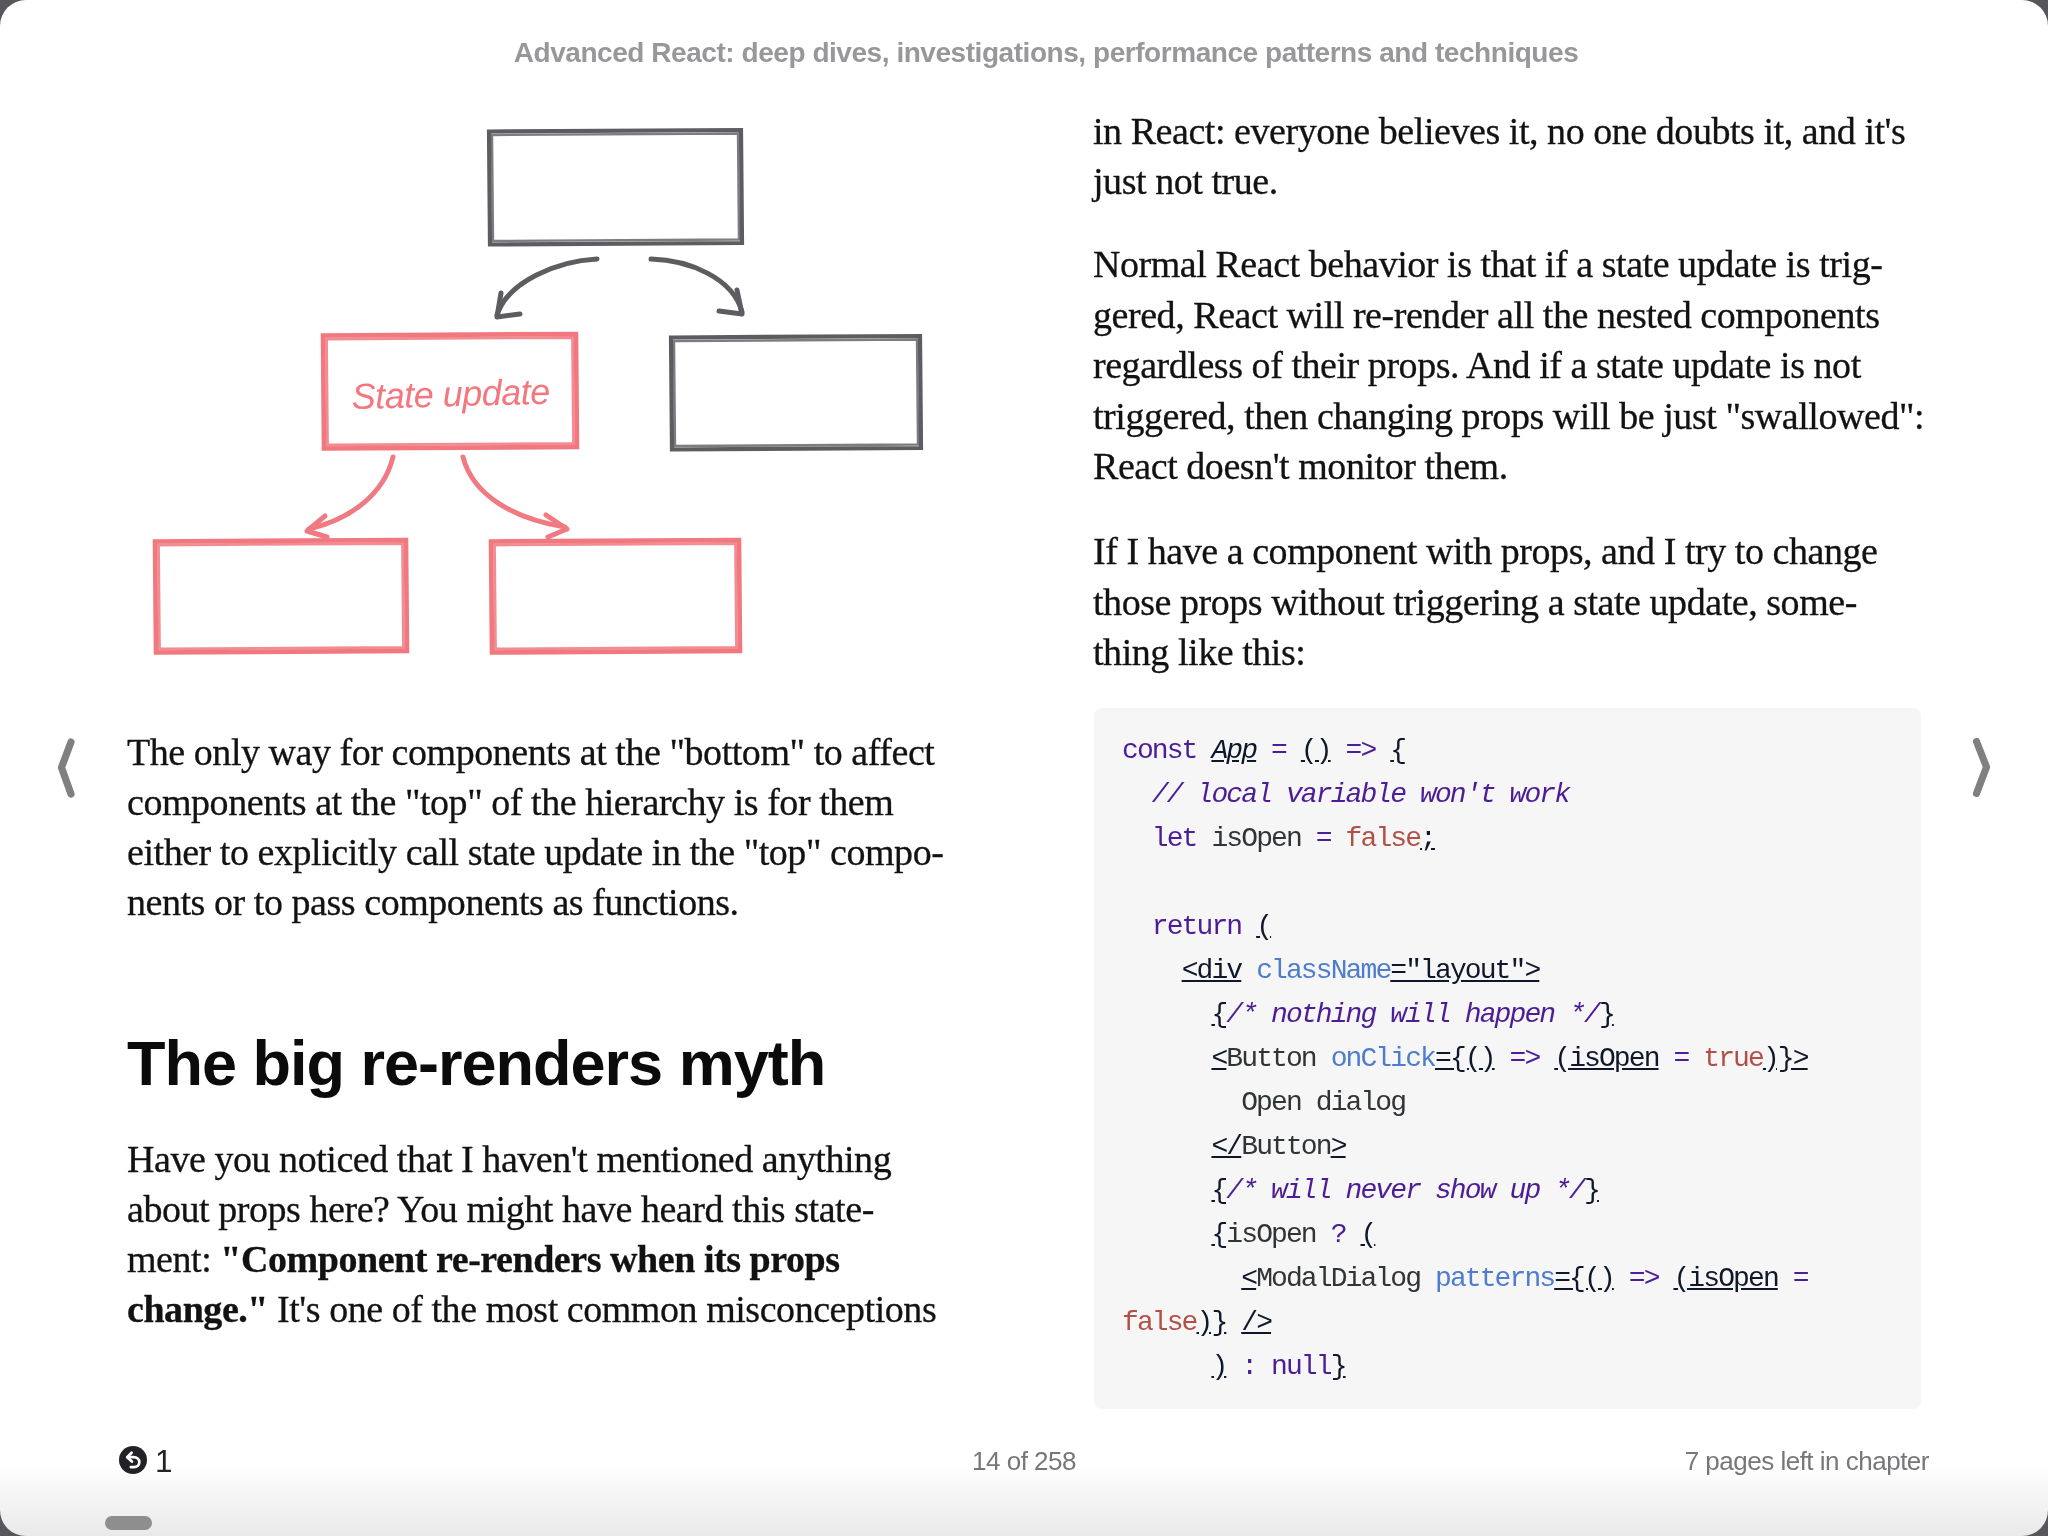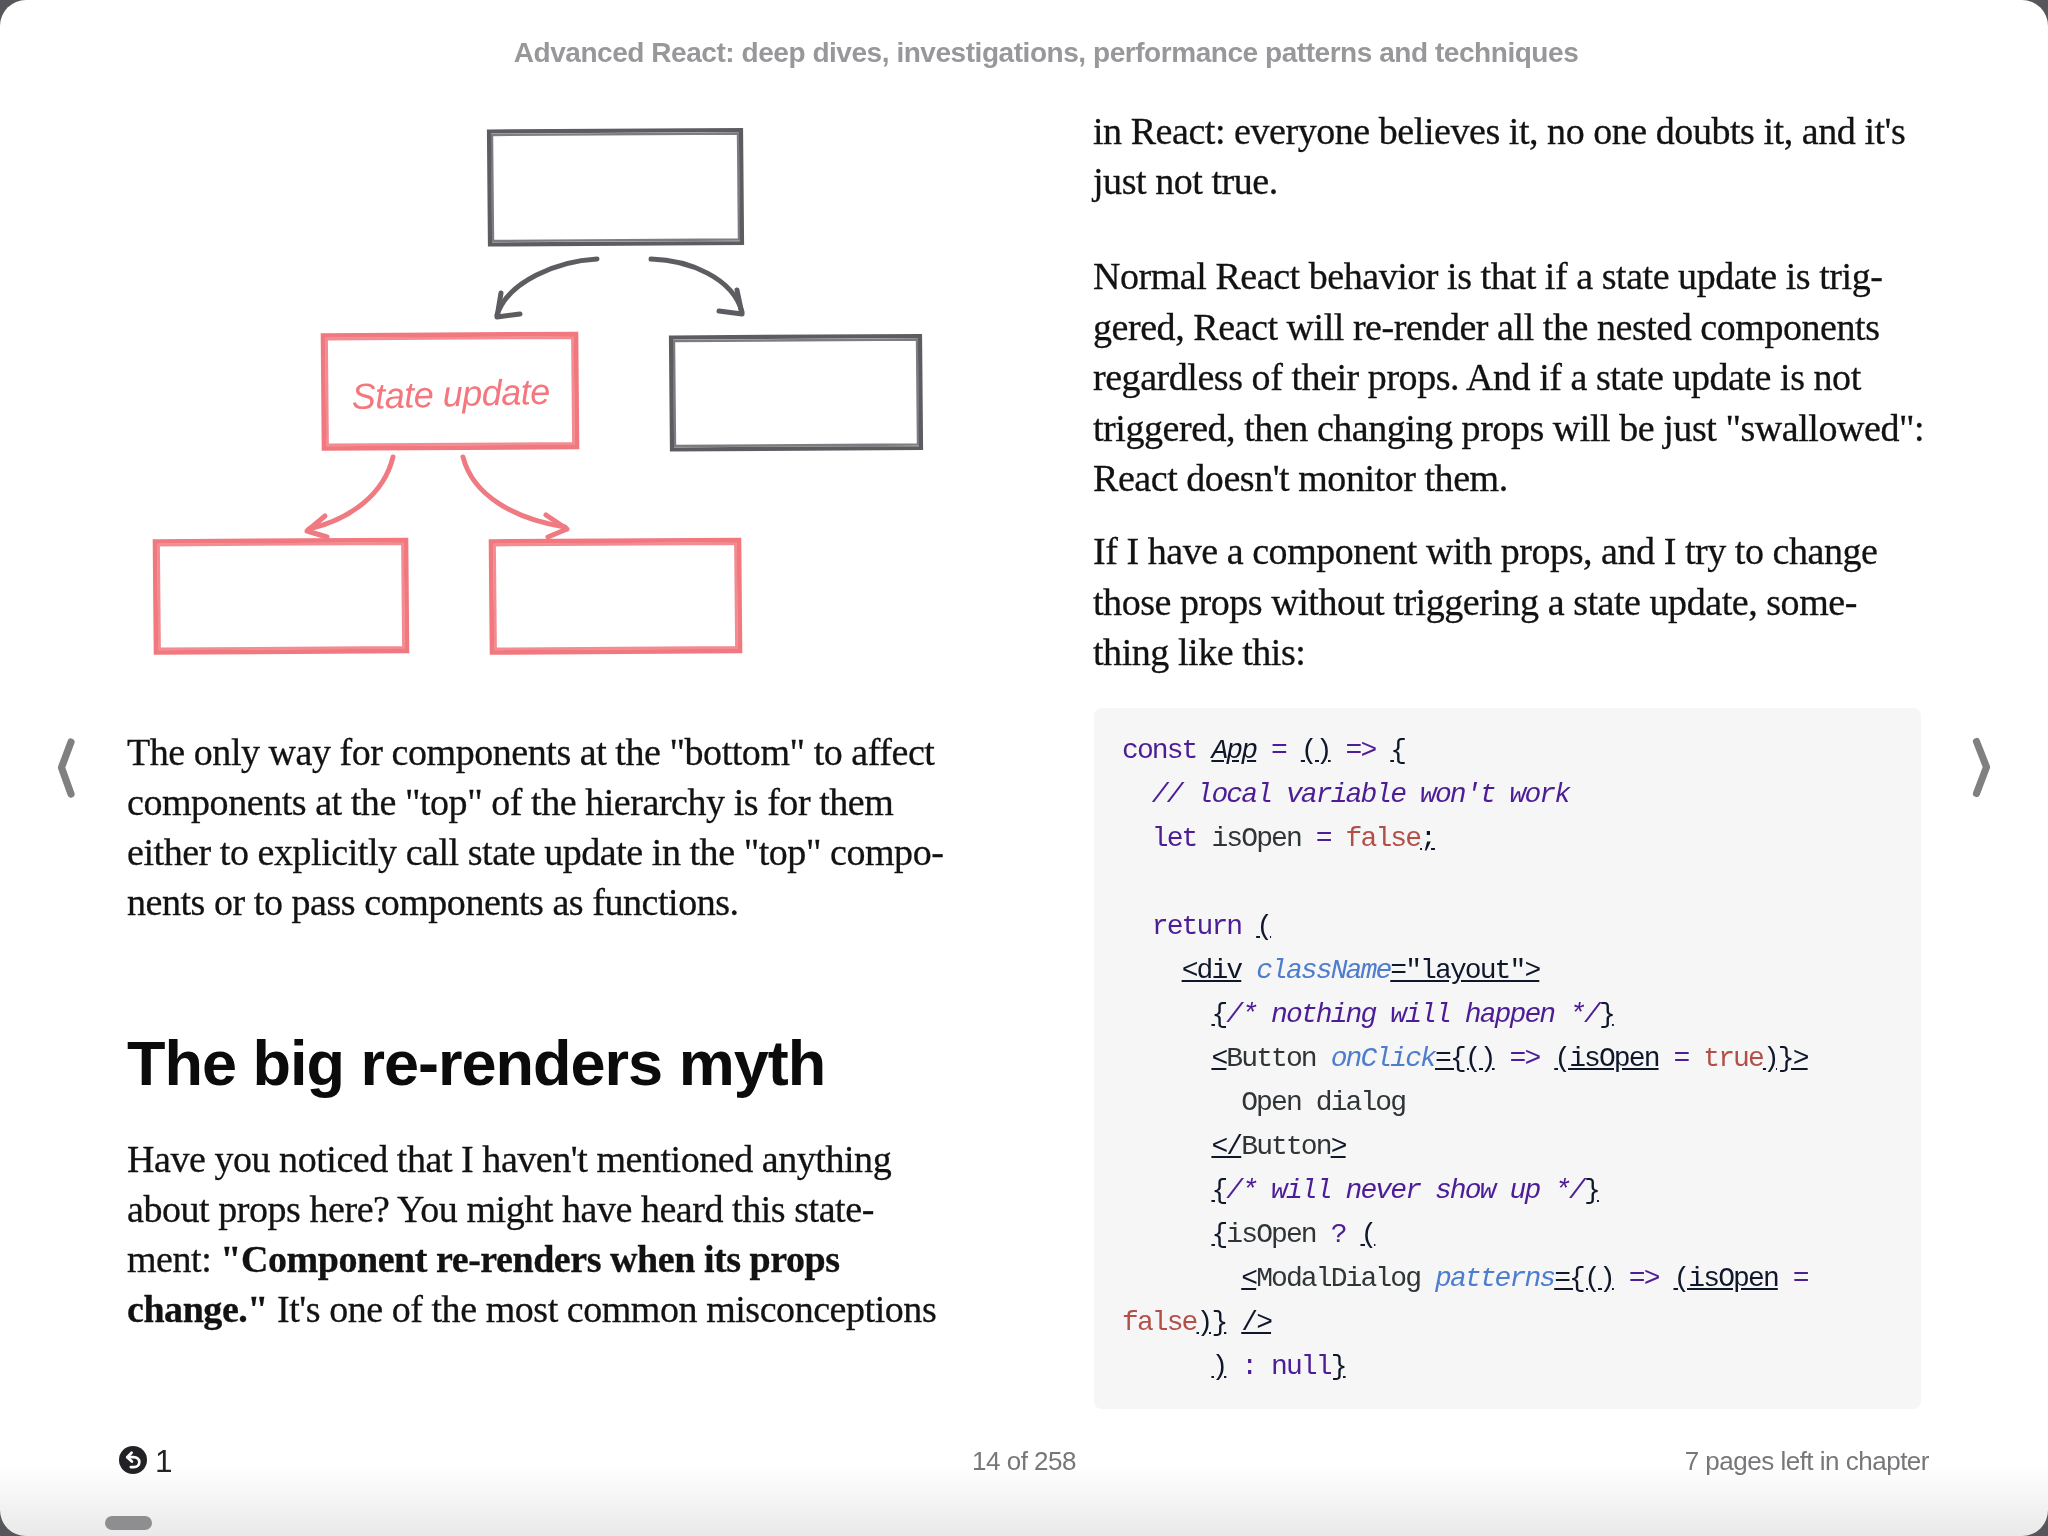--- a/index.html
+++ b/index.html
@@ -5,21 +5,21 @@
   html,body{margin:0;padding:0;width:2048px;height:1536px;background:#57575b;overflow:hidden;}
   .screen{position:absolute;left:0;top:0;width:2048px;height:1536px;background:#ffffff;border-radius:26px;overflow:hidden;}
   .abs{position:absolute;}
   .header{left:0;right:0;top:37px;text-align:center;font-family:"Liberation Sans",sans-serif;font-weight:bold;font-size:28px;color:#98989b;letter-spacing:-0.45px;padding-left:44px;}
   .serif{font-family:"Liberation Serif",serif;font-size:38px;line-height:50px;color:#121212;white-space:nowrap;letter-spacing:-0.45px;-webkit-text-stroke:0.3px #121212;}
   .h1{font-family:"Liberation Sans",sans-serif;font-weight:bold;font-size:63px;color:#0b0b0b;letter-spacing:-1px;white-space:nowrap;}
   .code{left:1094px;top:708px;width:827px;height:701px;background:#f6f6f7;border-radius:8px;}
   .codetext{font-family:"Liberation Mono",monospace;font-size:28px;letter-spacing:-1.9px;line-height:44px;color:#2f3437;white-space:pre;}
   .k{color:#4c1d95;} 
   .p{color:#0f172a;text-decoration:underline;} 
-  .bl{color:#4d7dcc;font-style:italic;} 
+  .bl{color:#4d7dcc;} 
   .r{color:#b25048;} 
   .c{color:#4c1d95;font-style:italic;} 
   .botbar{font-family:"Liberation Sans",sans-serif;color:#77777a;font-size:26px;letter-spacing:-0.5px;}
   .grad{left:0;right:0;bottom:0;height:72px;background:linear-gradient(to bottom, rgba(0,0,0,0), rgba(0,0,0,0.085));}
   .pill{left:105px;top:1516px;width:47px;height:14px;border-radius:7px;background:#8e8e90;}
 </style>
 </head>
 <body>
 <div class="screen">
 
@@ -72,21 +72,21 @@
   </svg>
 
   <div class="abs serif" style="left:127px;top:727px;">The only way for components at the "bottom" to affect<br>components at the "top" of the hierarchy is for them<br>either to explicitly call state update in the "top" compo-<br>nents or to pass components as functions.</div>
 
   <div class="abs h1" style="left:127px;top:1027px;">The big re-renders myth</div>
 
   <div class="abs serif" style="left:127px;top:1134px;">Have you noticed that I haven't mentioned anything<br>about props here? You might have heard this state-<br>ment: <b>"Component re-renders when its props</b><br><b>change."</b> It's one of the most common misconceptions</div>
 
   <div class="abs serif" style="left:1093px;top:106px;">in React: everyone believes it, no one doubts it, and it's<br>just not true.</div>
 
-  <div class="abs serif" style="left:1093px;top:239px;line-height:50.5px;margin-top:12px;">Normal React behavior is that if a state update is trig-<br>gered, React will re-render all the nested components<br>regardless of their props. And if a state update is not<br>triggered, then changing props will be just "swallowed":<br>React doesn't monitor them.</div>
+  <div class="abs serif" style="left:1093px;top:239px;line-height:50.5px;">Normal React behavior is that if a state update is trig-<br>gered, React will re-render all the nested components<br>regardless of their props. And if a state update is not<br>triggered, then changing props will be just "swallowed":<br>React doesn't monitor them.</div>
 
   <div class="abs serif" style="left:1093px;top:526px;line-height:50.5px;">If I have a component with props, and I try to change<br>those props without triggering a state update, some-<br>thing like this:</div>
 
   <div class="abs code"></div>
   <div class="abs codetext" style="left:1122px;top:729px;"><span class="k">const</span> <span class="p" style="font-style:italic">App</span> <span class="k">=</span> <span class="p">()</span> <span class="k">=&gt;</span> <span class="p">{</span>
   <span class="c">// local variable won't work</span>
   <span class="k">let</span> isOpen <span class="k">=</span> <span class="r">false</span><span class="p">;</span>
 
   <span class="k">return</span> <span class="p">(</span>
     <span class="p">&lt;div</span> <span class="bl">className</span><span class="p">="layout"&gt;</span>

